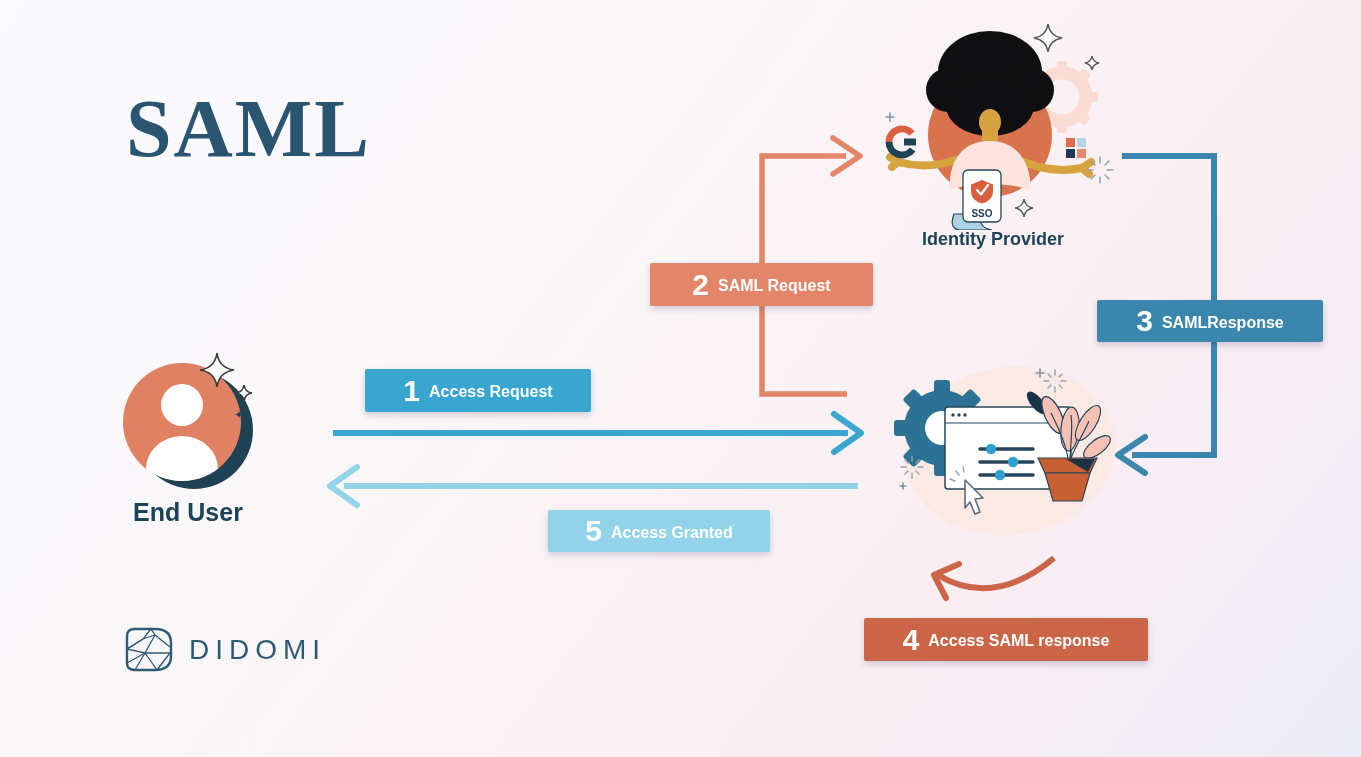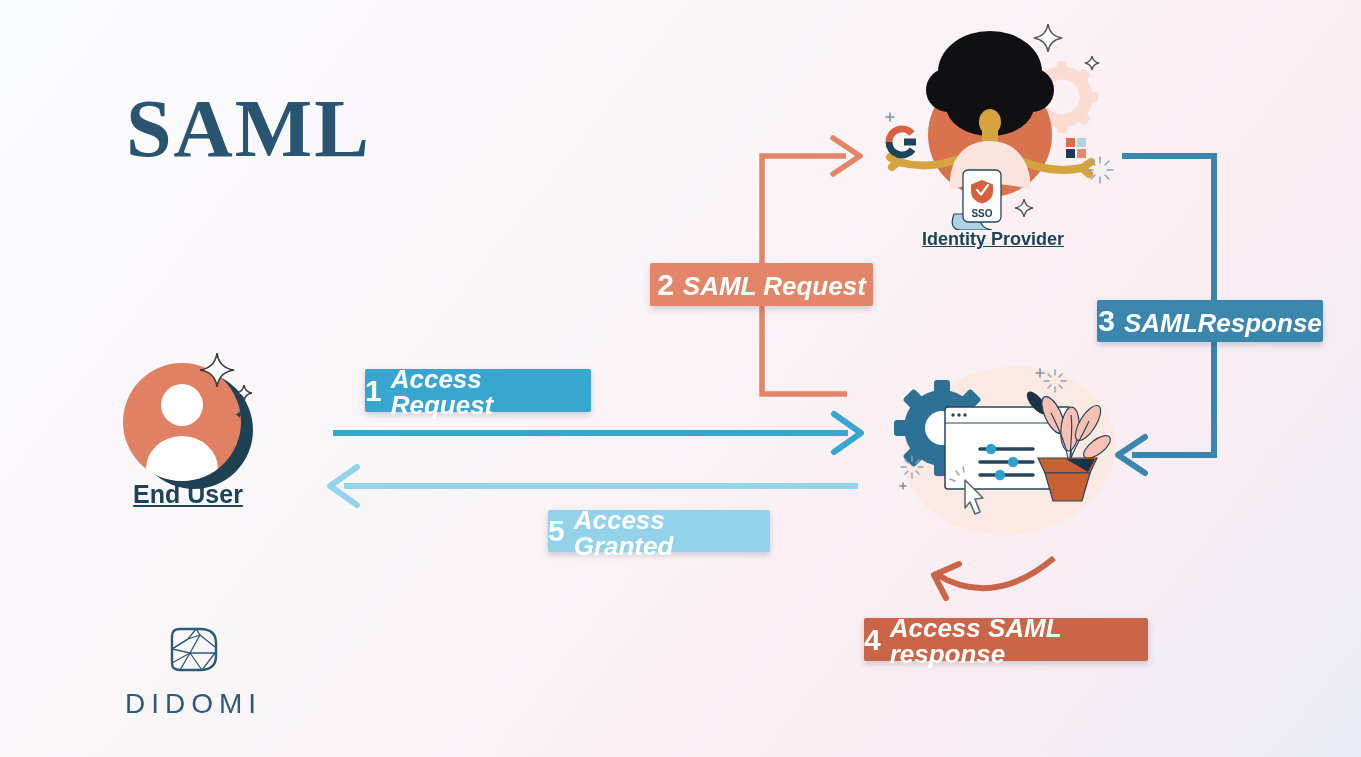--- a/index.html
+++ b/index.html
@@ -11,39 +11,39 @@
     font-family:"Liberation Sans",sans-serif;
   }
   .abs{position:absolute;}
   #title{
     left:126px;top:88px;
     font-family:"Liberation Serif",serif;
     font-weight:700;font-size:82px;line-height:1;
     letter-spacing:2px;color:#2a5570;
   }
   .actor-label{
-    font-weight:700;color:#1d4357;text-align:center;text-decoration:underline;
-  }
-  #end-user-label{left:110px;top:480px;width:156px;font-size:25px;text-align:center;}
+    font-weight:700;color:#1d4357;text-align:center;
+  }
+  #end-user-label{left:110px;top:498px;width:156px;font-size:25px;text-align:center;}
   #idp-label{left:858px;top:229px;width:270px;font-size:18px;}
   #sp-label{left:885px;top:530px;width:250px;font-size:18px;}
   .step-label{
     display:flex;align-items:center;justify-content:center;gap:9px;
     color:#ffffff;border-radius:2px;
     box-shadow:0 3px 6px rgba(50,60,95,.22);
     z-index:5;
   }
   .step-label .num{font-size:30px;font-weight:700;line-height:1;}
-  .step-label .txt{font-size:26px;font-weight:700;line-height:1;padding-top:3px;font-style:italic;}
+  .step-label .txt{font-size:16px;font-weight:700;line-height:1;padding-top:3px;}
   #step1{left:365px;top:369px;width:226px;height:43px;background:#38a6ce;}
   #step2{left:650px;top:263px;width:223px;height:43px;background:#e28568;}
   #step3{left:1097px;top:300px;width:226px;height:42px;background:#3b86ac;}
   #step4{left:864px;top:618px;width:284px;height:43px;background:#cb6547;}
   #step5{left:548px;top:510px;width:222px;height:42px;background:#92d3ea;}
-  #brand{left:125px;top:627px;display:flex;align-items:center;gap:16px;flex-direction:column;}
+  #brand{left:125px;top:627px;display:flex;align-items:center;gap:16px;}
   #brand .wordmark{
     font-size:28px;letter-spacing:6px;color:#2d5a74;font-weight:400;
   }
   svg{display:block;}
 </style>
 </head>
 <body>
 
 <div id="canvas">
 

